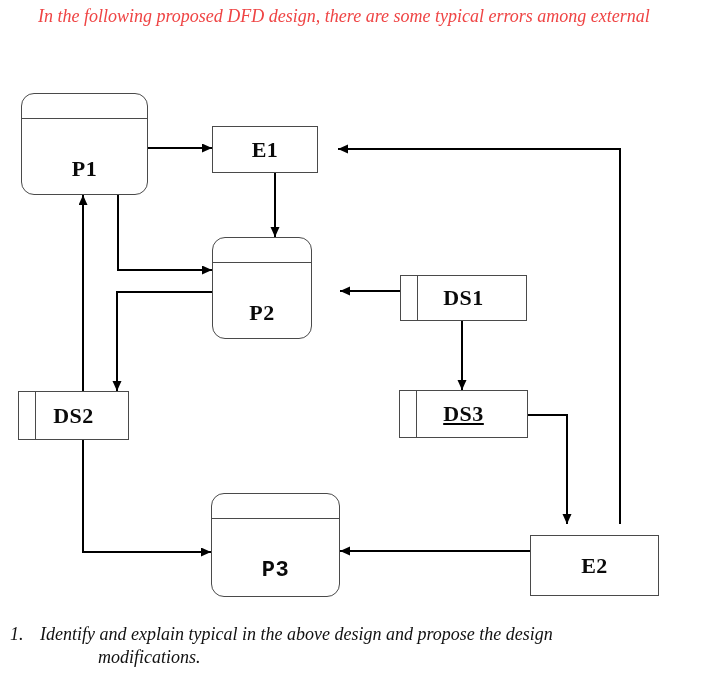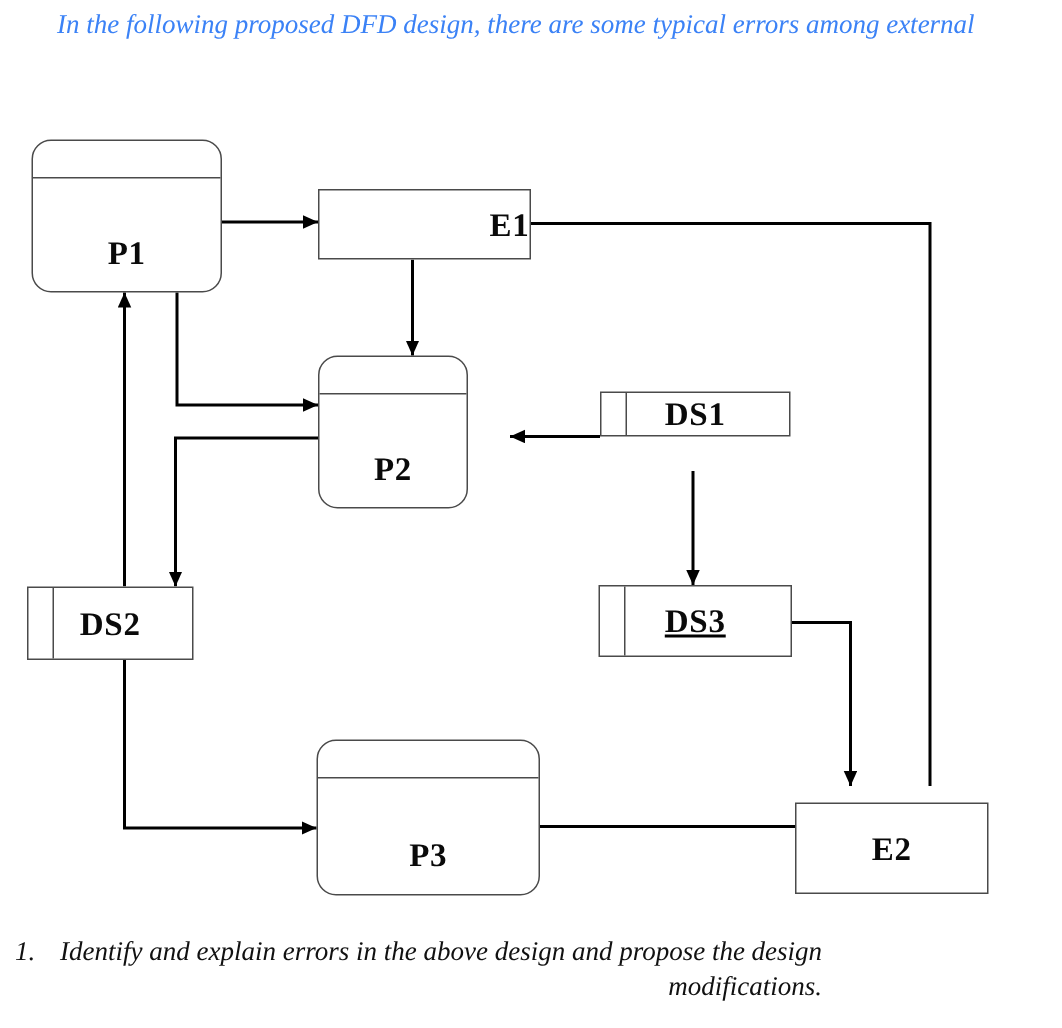--- a/index.html
+++ b/index.html
@@ -17,36 +17,36 @@
   }
   
   .intro {
     position: absolute;
     left: 38px;
     top: 5px;
     width: 660px;
     font-style: italic;
     font-size: 18px;
     line-height: 23px;
-    color: #3b82f6;
+    color: #ef4444;
   }
   .intro .line { display: block; white-space: nowrap; }
   .question {
     position: absolute;
     left: 10px;
     top: 623px;
     display: flex;
     font-style: italic;
     font-size: 18px;
     line-height: 23px;
     color: #111;
   }
   .q-number { width: 30px; flex: 0 0 30px; }
   .q-text .line { display: block; white-space: nowrap; }
-  .q-text .line2 { padding-left: 58px; text-align: right; }
+  .q-text .line2 { padding-left: 58px; }
   
   .edge-layer {
     position: absolute;
     left: 0; top: 0;
     width: 708px;
     height: 685px;
   }
   .edge {
     fill: none;
     stroke: var(--arrow, #000);
@@ -110,49 +110,49 @@
       <polyline points="528,415 567,415 567,524" class="edge" marker-end="url(#arrowhead)"></polyline>
       <polyline points="530,551 340,551" class="edge" marker-end="url(#arrowhead)"></polyline>
       <polyline points="83,440 83,552 211,552" class="edge" marker-end="url(#arrowhead)"></polyline>
     </svg>
 
   <div class="node-layer" id="node-layer">
       <div class="node process" style="left: 21px; top: 93px; width: 127px; height: 102px;">
         <div class="process-header"></div>
         <div class="node-label">P1</div>
       </div>
-      <div class="node external" style="left: 212px; top: 126px; width: 142px; height: 47px; align-items: flex-end;">
+      <div class="node external" style="left: 212px; top: 126px; width: 106px; height: 47px;">
         <div class="node-label">E1</div>
       </div>
       <div class="node process" style="left: 212px; top: 237px; width: 100px; height: 102px;">
         <div class="process-header"></div>
         <div class="node-label">P2</div>
       </div>
-      <div class="node datastore" style="left: 400px; top: 261px; width: 127px; height: 30px;">
+      <div class="node datastore" style="left: 400px; top: 275px; width: 127px; height: 46px;">
         <div class="ds-divider"></div>
         <div class="node-label">DS1</div>
       </div>
       <div class="node datastore" style="left: 18px; top: 391px; width: 111px; height: 49px;">
         <div class="ds-divider"></div>
         <div class="node-label">DS2</div>
       </div>
       <div class="node datastore" style="left: 399px; top: 390px; width: 129px; height: 48px; text-decoration: underline;">
         <div class="ds-divider"></div>
         <div class="node-label">DS3</div>
       </div>
-      <div class="node process" style="left: 211px; top: 493px; width: 149px; height: 104px;">
+      <div class="node process" style="left: 211px; top: 493px; width: 129px; height: 104px; font-family: Liberation Mono, monospace;">
         <div class="process-header"></div>
         <div class="node-label">P3</div>
       </div>
       <div class="node external" style="left: 530px; top: 524px; width: 129px; height: 61px; margin-top: 11px;">
         <div class="node-label">E2</div>
       </div>
     </div>
 
   <div class="question">
     <span class="q-number">1.</span>
     <span class="q-text">
-      <span class="line">Identify and explain errors in the above design and propose the design</span>
+      <span class="line">Identify and explain typical in the above design and propose the design</span>
       <span class="line line2">modifications.</span>
     </span>
   </div>
 
 </div>
 
 </body></html>

